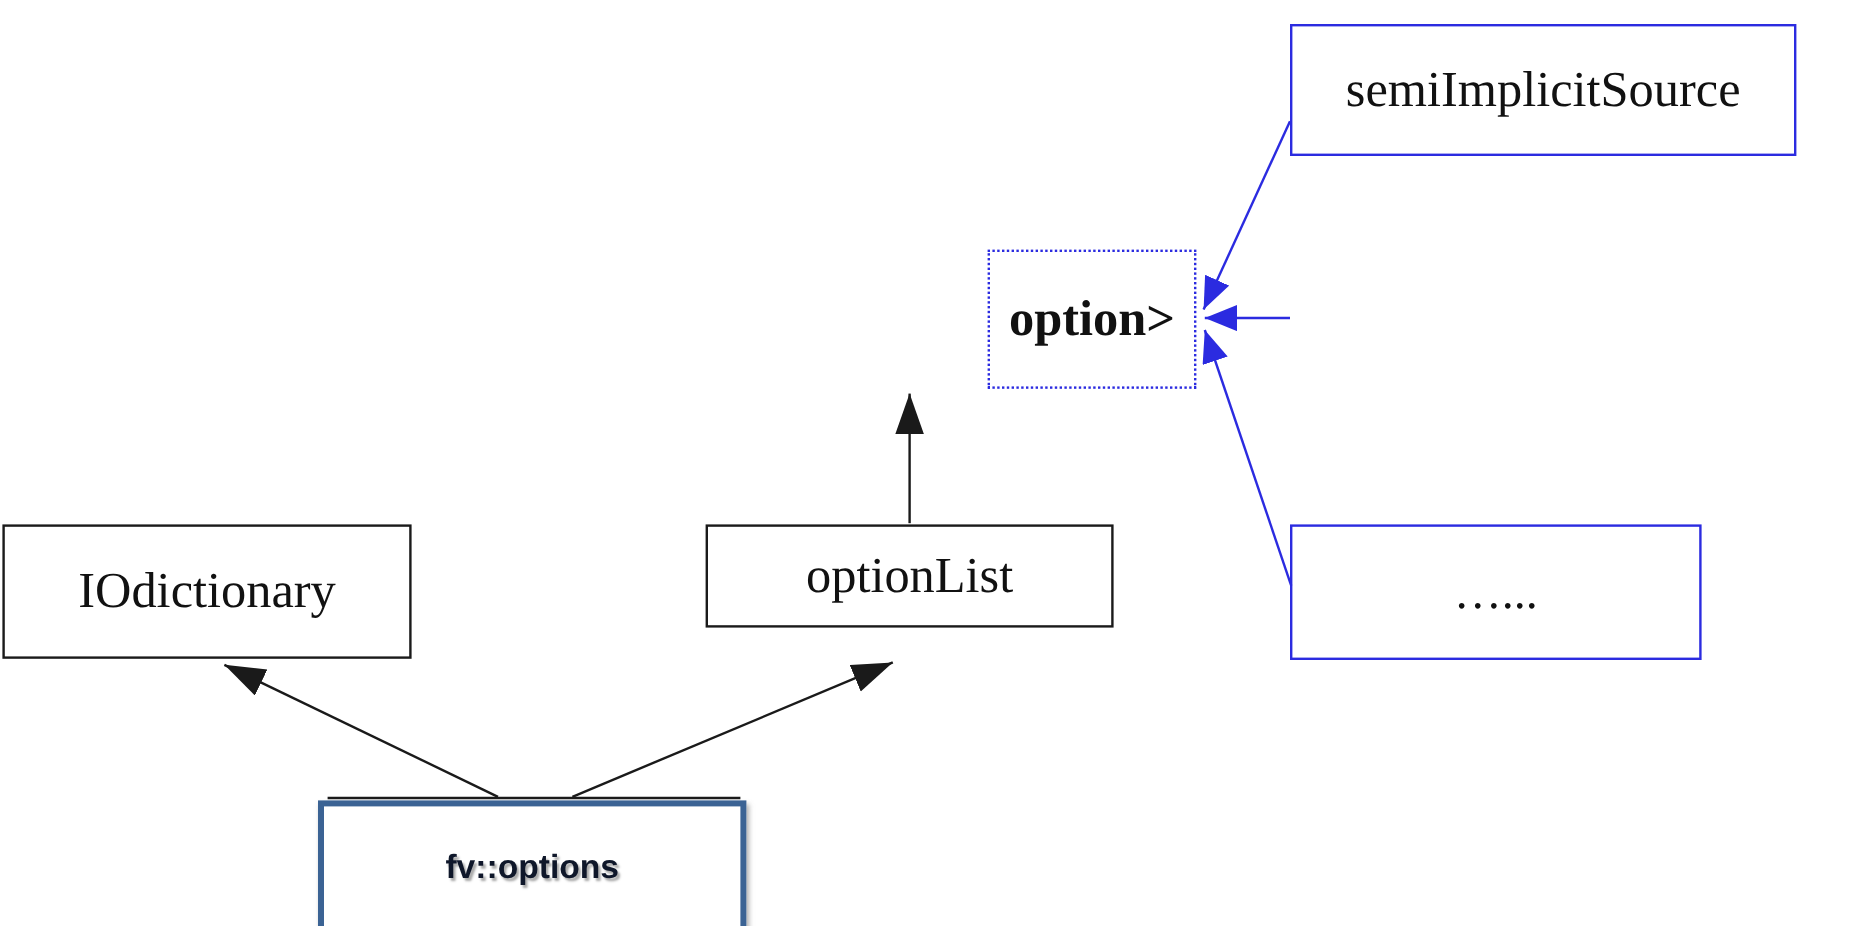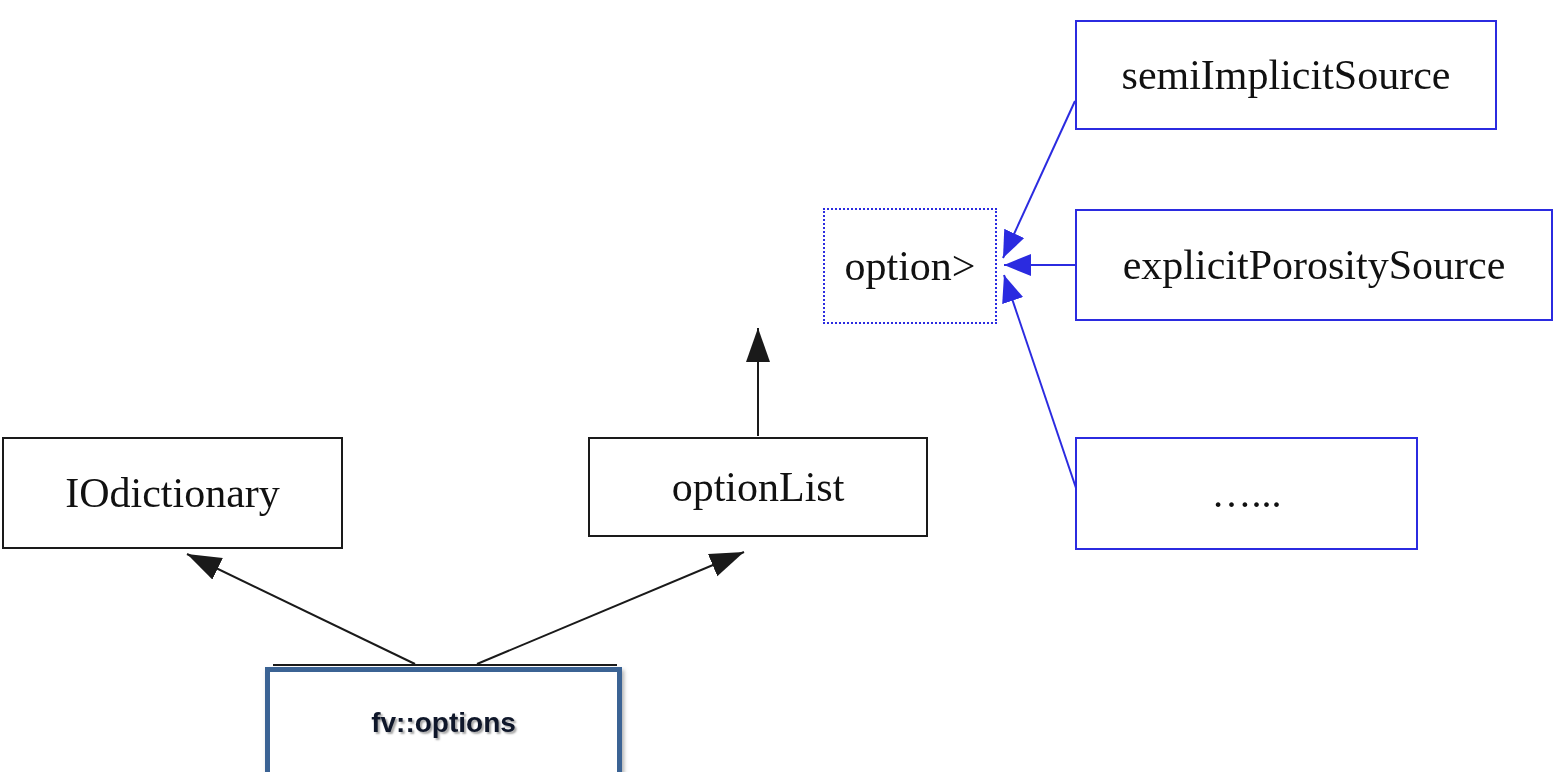--- a/index.html
+++ b/index.html
@@ -26,38 +26,38 @@
     justify-content: center;
     box-sizing: border-box;
     background: #ffffff;
     color: #111111;
     font-size: 42px;
     white-space: nowrap;
     z-index: 1;
   }
   .node.blue   { border: 2px solid var(--node-blue); }
   .node.black  { border: 2px solid var(--node-black); }
-  .node.dotted { border: 2px dotted var(--node-blue); background: transparent; }
+  .node.dotted { border: 2px dotted var(--node-blue); background: transparent; font-weight: bold; }
   .node.fv {
     border: 5px solid var(--fv-border);
     font-family: "Liberation Sans", sans-serif;
     font-weight: bold;
     font-size: 28px;
     color: #0f172a;
     text-shadow: 2px 2px 2px rgba(0,0,0,0.35);
     box-shadow: 2px 3px 4px rgba(110,110,110,0.55);
     z-index: 2;
   }
   #n-semi  { left: 1075px; top: 3px;   width: 422px; height: 110px; }
   #n-expl  { left: 1075px; top: 192px; width: 478px; height: 112px; }
   #n-ellip { left: 1075px; top: 420px; width: 343px; height: 113px; font-size: 40px; }
   #n-ptr   { left: 629px;  top: 191px; width: 196px; height: 116px; }
   #n-opt   { left: 823px;  top: 191px; width: 174px; height: 116px; }
   #n-iod   { left: 2px;    top: 420px; width: 341px; height: 112px; }
-  #n-optl  { left: 588px;  top: 420px; width: 340px; height: 100px; }
+  #n-optl  { left: 588px;  top: 420px; width: 340px; height: 86px; }
   #n-fv    { left: 265px;  top: 650px; width: 357px; height: 112px; }
 
   svg.edges {
     position: absolute;
     left: 0; top: 0;
     width: 1559px; height: 772px;
     z-index: 3;
     pointer-events: none;
   }
   .edge-blue  { stroke: var(--node-blue); stroke-width: 2px; fill: none; }
@@ -84,23 +84,20 @@
     z-index: 5;
   }
 </style>
 </head>
 <body>
 
 <div class="canvas">
 
   <div class="node blue" id="n-semi">
     <span>semiImplicitSource</span>
-  </div>
-  <div class="node blue" id="n-expl">
-    <span>explicitPorositySource</span>
   </div>
   <div class="node blue" id="n-ellip">
     <span>…...</span>
   </div>
   <div class="node dotted" id="n-opt">
     <span>option&gt;</span>
   </div>
   <div class="node black" id="n-iod">
     <span>IOdictionary</span>
   </div>

